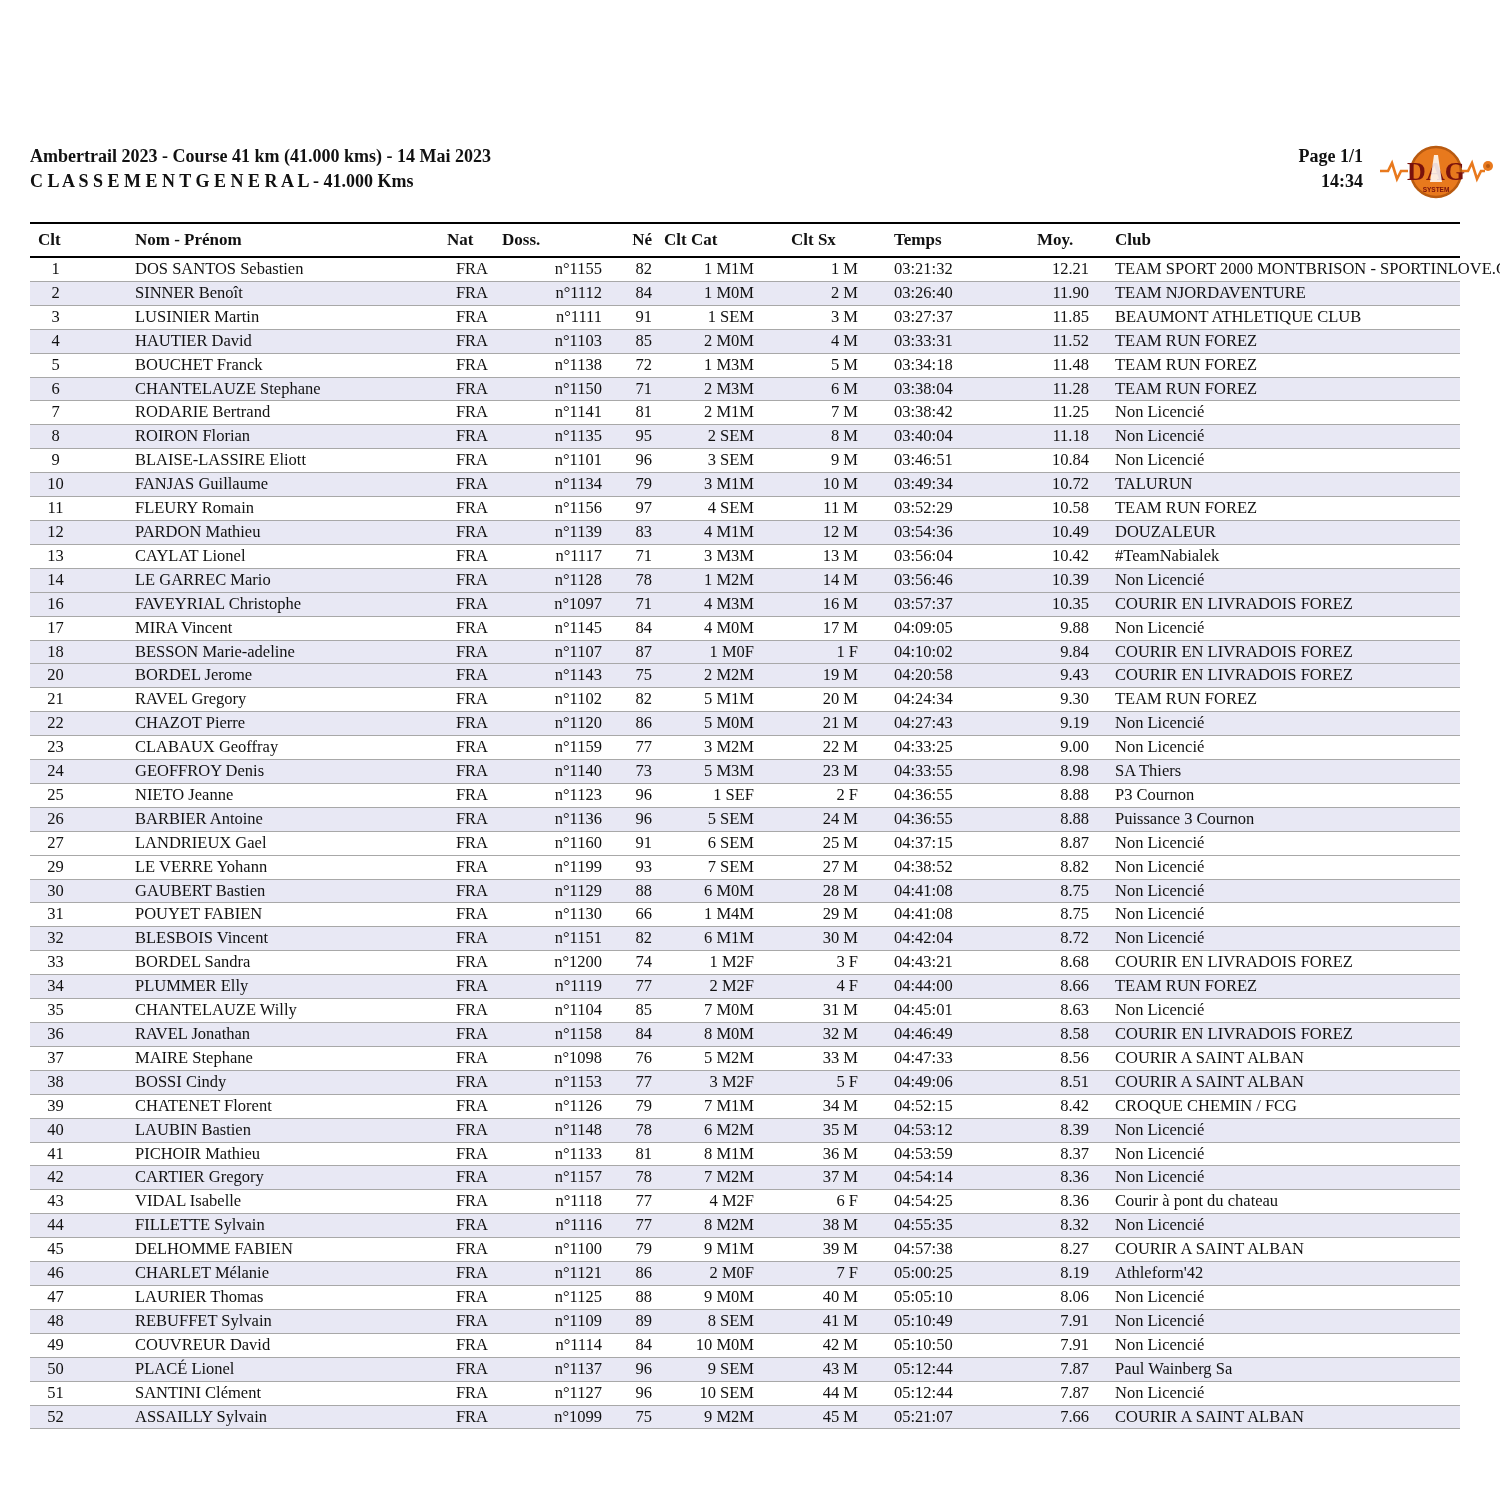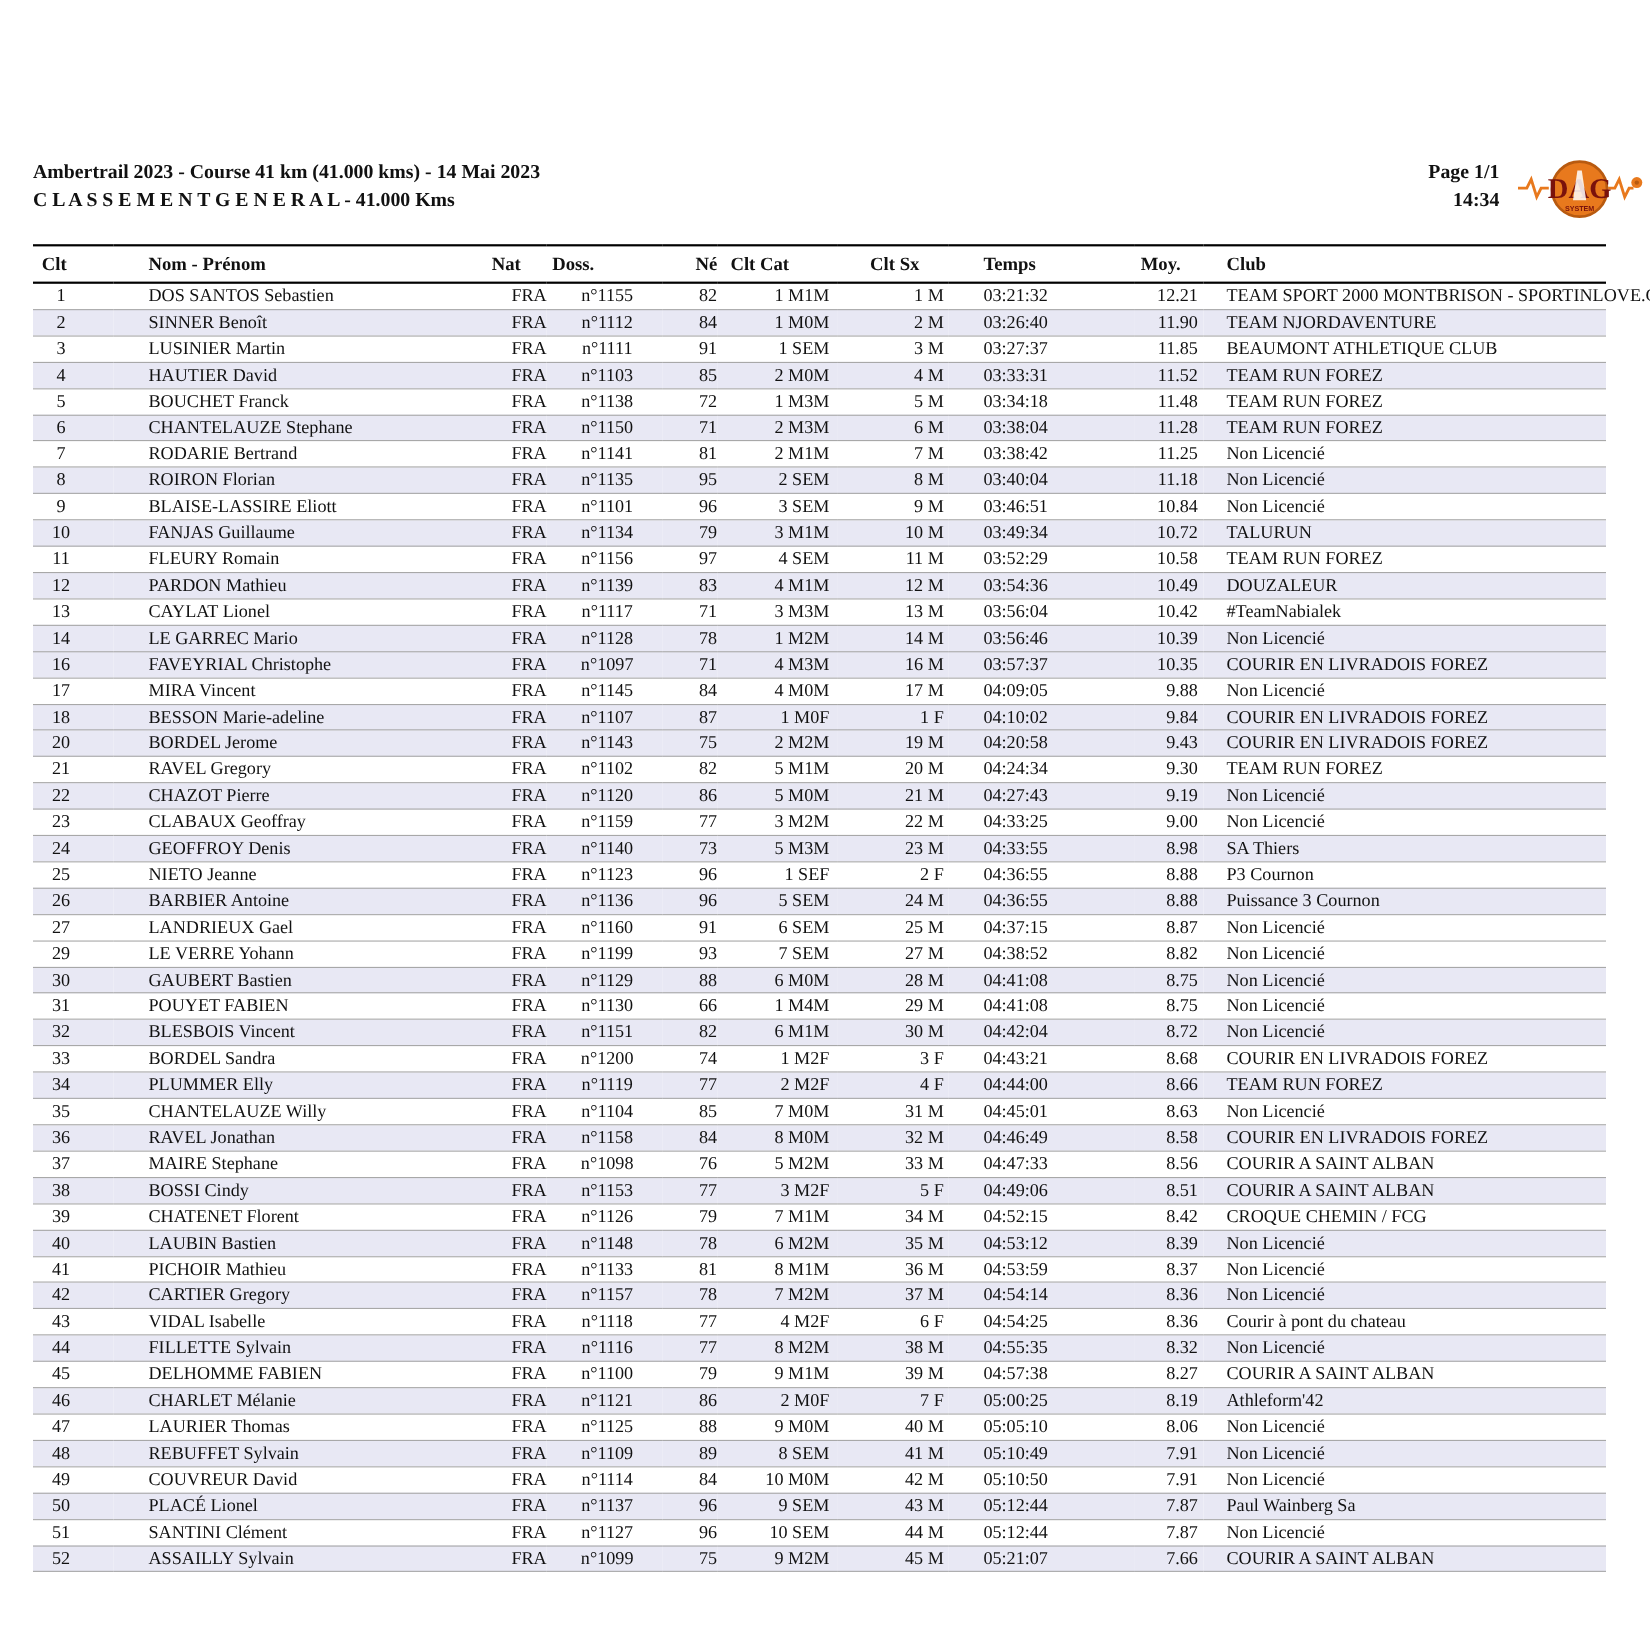--- a/index.html
+++ b/index.html
@@ -22,22 +22,22 @@
 
   .w0{width:65px}.w1{width:305px}.w2{width:50px}.w3{width:100px}.w4{width:50px}
   .w5{width:97px}.w6{width:71px}.w7{width:137px}.w8{width:57px}.w9{width:auto}
 
   .h0{padding-left:8px}.h1{padding-left:32px}.h2{padding-left:7px}.h3{padding-left:5px}
   .h4{text-align:right}.h5{padding-left:12px}.h6{padding-left:30px}.h7{padding-left:32px}
   .h8{padding-left:6px}.h9{padding-left:21px}
 
   .c0{text-align:center;padding-right:22px}
   .c1{text-align:left;padding-left:32px}
-  .c2{text-align:right;padding-left:7px}
-  .c3{text-align:center;padding-left:5px}
+  .c2{text-align:center;padding-left:7px}
+  .c3{text-align:right;padding-left:5px}
   .c4{text-align:right}
   .c5{text-align:right;padding-right:7px}
   .c6{text-align:right;padding-right:4px}
   .c7{text-align:left;padding-left:32px}
   .c8{text-align:right;padding-right:5px}
   .c9{text-align:left;padding-left:21px}
 </style>
 <style>tbody tr.stripe{background:#e8e8f4;}tbody tr{border-bottom:1px solid #a8a8a8;}thead tr{border-top:2px solid #000000;border-bottom:2px solid #000000;}</style></head>
 <body>
 

